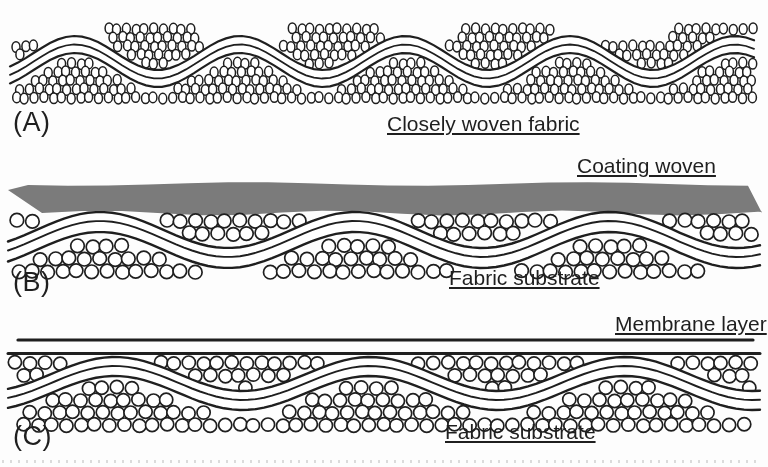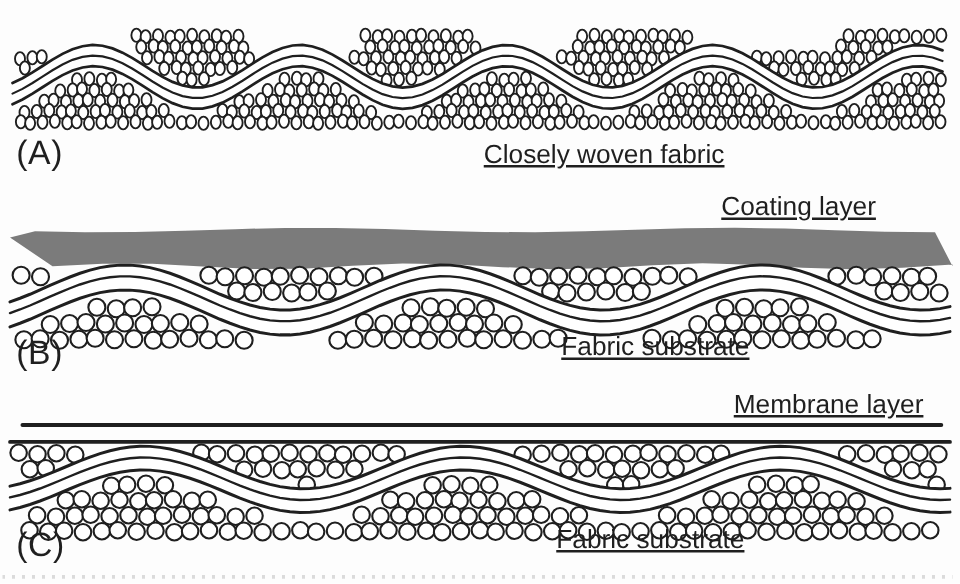--- a/index.html
+++ b/index.html
@@ -765,22 +765,22 @@
       </g>
       <polygon points="8,388.9 16,387.0 24,384.6 32,381.8 40,378.7 48,375.4 56,372.0 64,368.7 72,365.7 80,362.9 88,360.6 96,358.8 104,357.6 112,357.0 120,357.1 128,357.9 136,359.2 144,361.2 152,363.6 160,366.4 168,369.5 176,372.8 184,376.2 192,379.5 200,382.5 208,385.2 216,387.5 224,389.3 232,390.4 240,391.0 248,390.8 256,390.1 264,388.7 272,386.7 280,384.2 288,381.4 296,378.2 304,374.9 312,371.6 320,368.3 328,365.3 336,362.6 344,360.4 352,358.6 360,357.5 368,357.0 376,357.2 384,358.0 392,359.4 400,361.4 408,363.9 416,366.8 424,370.0 432,373.3 440,376.6 448,379.8 456,382.9 464,385.5 472,387.8 480,389.4 488,390.5 496,391.0 504,390.8 512,389.9 520,388.5 528,386.4 536,383.9 544,381.0 552,377.8 560,374.5 568,371.2 576,368.0 584,365.0 592,362.3 600,360.1 608,358.5 616,357.4 624,357.0 632,357.3 640,358.1 648,359.7 656,361.7 664,364.3 672,367.2 680,370.4 688,373.7 696,377.0 704,380.2 712,383.2 720,385.8 728,388.0 736,389.6 744,390.6 752,391.0 760,390.7 760,409.7 752,410.0 744,409.6 736,408.6 728,407.0 720,404.8 712,402.2 704,399.2 696,396.0 688,392.7 680,389.4 672,386.2 664,383.3 656,380.7 648,378.7 640,377.1 632,376.3 624,376.0 616,376.4 608,377.5 600,379.1 592,381.3 584,384.0 576,387.0 568,390.2 560,393.5 552,396.8 544,400.0 536,402.9 528,405.4 520,407.5 512,408.9 504,409.8 496,410.0 488,409.5 480,408.4 472,406.8 464,404.5 456,401.9 448,398.8 440,395.6 432,392.3 424,389.0 416,385.8 408,382.9 400,380.4 392,378.4 384,377.0 376,376.2 368,376.0 360,376.5 352,377.6 344,379.4 336,381.6 328,384.3 320,387.3 312,390.6 304,393.9 296,397.2 288,400.4 280,403.2 272,405.7 264,407.7 256,409.1 248,409.8 240,410.0 232,409.4 224,408.3 216,406.5 208,404.2 200,401.5 192,398.5 184,395.2 176,391.8 168,388.5 160,385.4 152,382.6 144,380.2 136,378.2 128,376.9 120,376.1 112,376.0 104,376.6 96,377.8 88,379.6 80,381.9 72,384.7 64,387.7 56,391.0 48,394.4 40,397.7 32,400.8 24,403.6 16,406.0 8,407.9" fill="#fff"></polygon>
       <polyline points="8,388.9 16,387.0 24,384.6 32,381.8 40,378.7 48,375.4 56,372.0 64,368.7 72,365.7 80,362.9 88,360.6 96,358.8 104,357.6 112,357.0 120,357.1 128,357.9 136,359.2 144,361.2 152,363.6 160,366.4 168,369.5 176,372.8 184,376.2 192,379.5 200,382.5 208,385.2 216,387.5 224,389.3 232,390.4 240,391.0 248,390.8 256,390.1 264,388.7 272,386.7 280,384.2 288,381.4 296,378.2 304,374.9 312,371.6 320,368.3 328,365.3 336,362.6 344,360.4 352,358.6 360,357.5 368,357.0 376,357.2 384,358.0 392,359.4 400,361.4 408,363.9 416,366.8 424,370.0 432,373.3 440,376.6 448,379.8 456,382.9 464,385.5 472,387.8 480,389.4 488,390.5 496,391.0 504,390.8 512,389.9 520,388.5 528,386.4 536,383.9 544,381.0 552,377.8 560,374.5 568,371.2 576,368.0 584,365.0 592,362.3 600,360.1 608,358.5 616,357.4 624,357.0 632,357.3 640,358.1 648,359.7 656,361.7 664,364.3 672,367.2 680,370.4 688,373.7 696,377.0 704,380.2 712,383.2 720,385.8 728,388.0 736,389.6 744,390.6 752,391.0 760,390.7" fill="none" stroke="#1f1f1f" stroke-width="2.4" stroke-linecap="round"></polyline>
       <polyline points="8,397.9 16,396.0 24,393.6 32,390.8 40,387.7 48,384.4 56,381.0 64,377.7 72,374.7 80,371.9 88,369.6 96,367.8 104,366.6 112,366.0 120,366.1 128,366.9 136,368.2 144,370.2 152,372.6 160,375.4 168,378.5 176,381.8 184,385.2 192,388.5 200,391.5 208,394.2 216,396.5 224,398.3 232,399.4 240,400.0 248,399.8 256,399.1 264,397.7 272,395.7 280,393.2 288,390.4 296,387.2 304,383.9 312,380.6 320,377.3 328,374.3 336,371.6 344,369.4 352,367.6 360,366.5 368,366.0 376,366.2 384,367.0 392,368.4 400,370.4 408,372.9 416,375.8 424,379.0 432,382.3 440,385.6 448,388.8 456,391.9 464,394.5 472,396.8 480,398.4 488,399.5 496,400.0 504,399.8 512,398.9 520,397.5 528,395.4 536,392.9 544,390.0 552,386.8 560,383.5 568,380.2 576,377.0 584,374.0 592,371.3 600,369.1 608,367.5 616,366.4 624,366.0 632,366.3 640,367.1 648,368.7 656,370.7 664,373.3 672,376.2 680,379.4 688,382.7 696,386.0 704,389.2 712,392.2 720,394.8 728,397.0 736,398.6 744,399.6 752,400.0 760,399.7" fill="none" stroke="#1f1f1f" stroke-width="1.92" stroke-linecap="round"></polyline>
       <polyline points="8,407.9 16,406.0 24,403.6 32,400.8 40,397.7 48,394.4 56,391.0 64,387.7 72,384.7 80,381.9 88,379.6 96,377.8 104,376.6 112,376.0 120,376.1 128,376.9 136,378.2 144,380.2 152,382.6 160,385.4 168,388.5 176,391.8 184,395.2 192,398.5 200,401.5 208,404.2 216,406.5 224,408.3 232,409.4 240,410.0 248,409.8 256,409.1 264,407.7 272,405.7 280,403.2 288,400.4 296,397.2 304,393.9 312,390.6 320,387.3 328,384.3 336,381.6 344,379.4 352,377.6 360,376.5 368,376.0 376,376.2 384,377.0 392,378.4 400,380.4 408,382.9 416,385.8 424,389.0 432,392.3 440,395.6 448,398.8 456,401.9 464,404.5 472,406.8 480,408.4 488,409.5 496,410.0 504,409.8 512,408.9 520,407.5 528,405.4 536,402.9 544,400.0 552,396.8 560,393.5 568,390.2 576,387.0 584,384.0 592,381.3 600,379.1 608,377.5 616,376.4 624,376.0 632,376.3 640,377.1 648,378.7 656,380.7 664,383.3 672,386.2 680,389.4 688,392.7 696,396.0 704,399.2 712,402.2 720,404.8 728,407.0 736,408.6 744,409.6 752,410.0 760,409.7" fill="none" stroke="#1f1f1f" stroke-width="2.4" stroke-linecap="round"></polyline>
     </svg>
 
   <div class="tag" style="left:13px;top:108px">(A)</div>
   <div class="cap" style="left:387px;top:112px">Closely woven fabric</div>
 
-  <div class="cap" style="left:577px;top:154px">Coating layer</div>
+  <div class="cap" style="left:577px;top:154px">Coating woven</div>
   <div class="tag" style="left:13px;top:268px">(B)</div>
   <div class="cap" style="left:449px;top:266px">Fabric substrate</div>
 
-  <div class="cap" style="left:587px;top:312px">Membrane layer</div>
+  <div class="cap" style="left:615px;top:312px">Membrane layer</div>
   <div class="tag" style="left:13px;top:422px">(C)</div>
   <div class="cap" style="left:445px;top:420px">Fabric substrate</div>
 
   <div class="artifact"></div>
 </div>
 
 </body></html>

